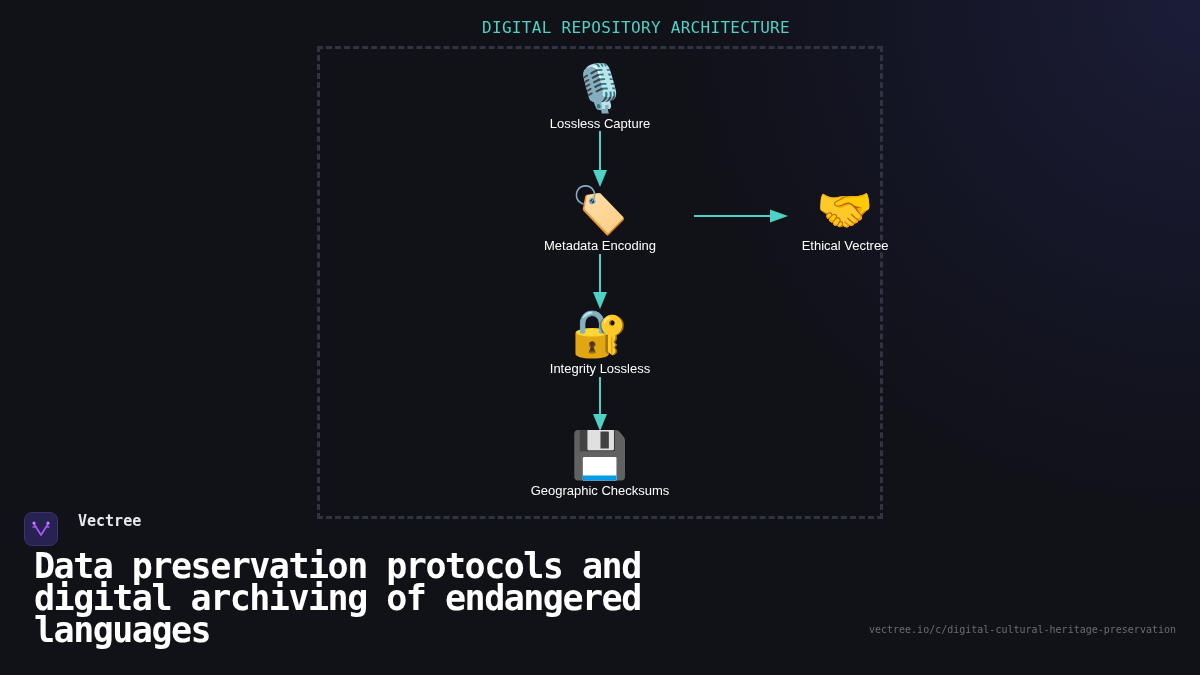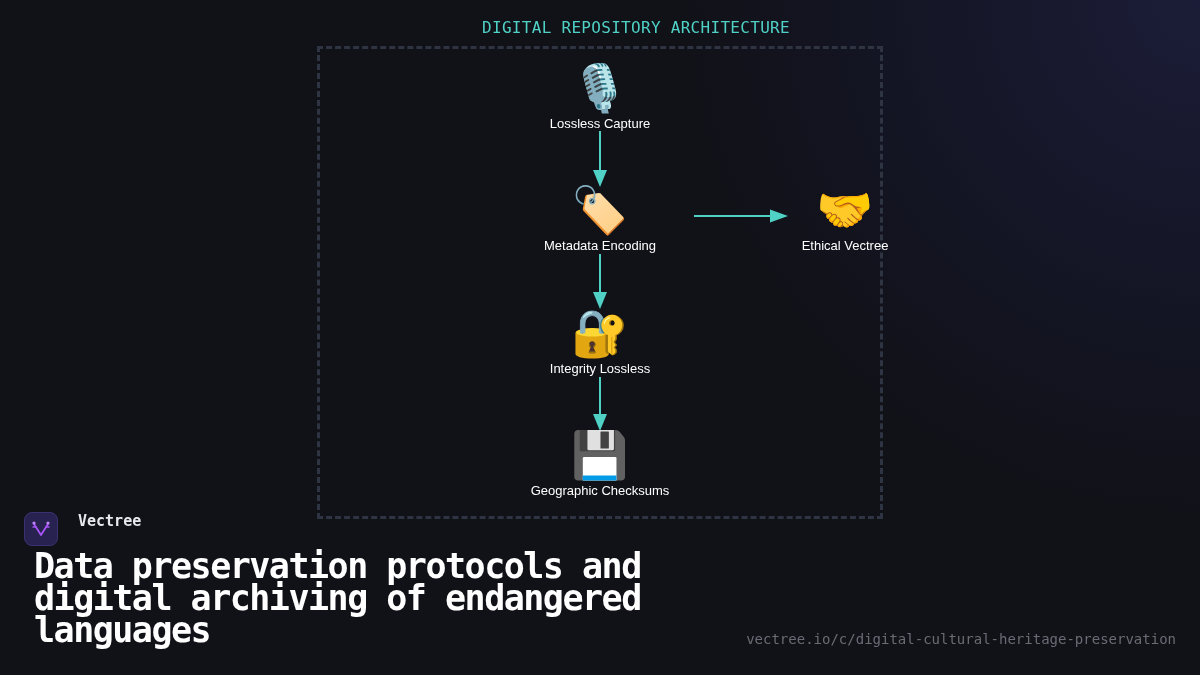--- a/index.html
+++ b/index.html
@@ -57,21 +57,21 @@
     .headline {
       position: absolute; left: 24px; top: 550px; width: 700px;
       font-family: "DejaVu Sans Mono", monospace; font-weight: bold;
       font-size: 35px; line-height: 32px; color: #ffffff;
       letter-spacing: -1.5px;
       margin-left: 10px;
     }
     .url {
       position: absolute; right: 24px; top: 624px;
       font-family: "DejaVu Sans Mono", monospace;
-      font-size: 14px; color: #6b6b75; margin-top: 7px;
+      font-size: 10px; color: #6b6b75;
     }
   </style>
 </head>
 <body>
 
 <div class="bg-glow"></div>
 
 <div class="diagram-title">DIGITAL REPOSITORY ARCHITECTURE</div>
 
 <div class="frame"></div>

